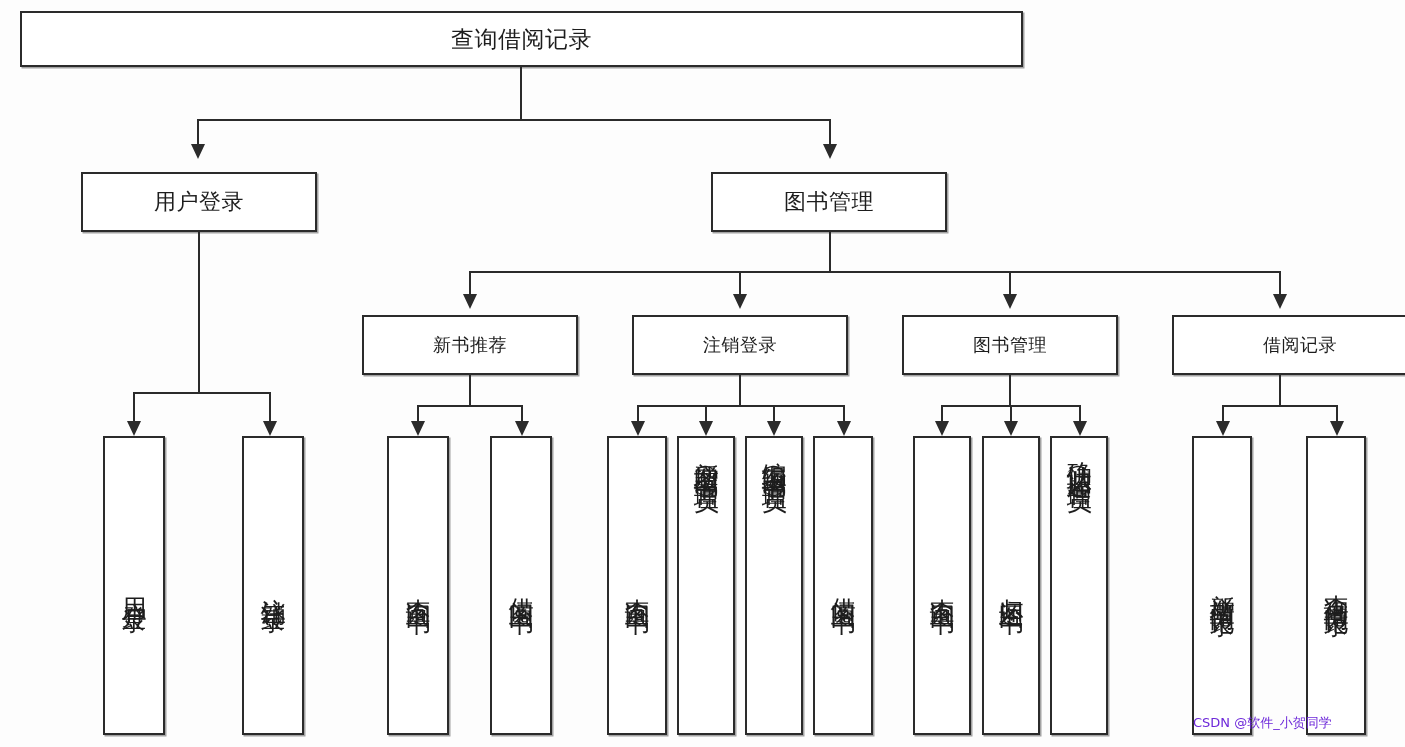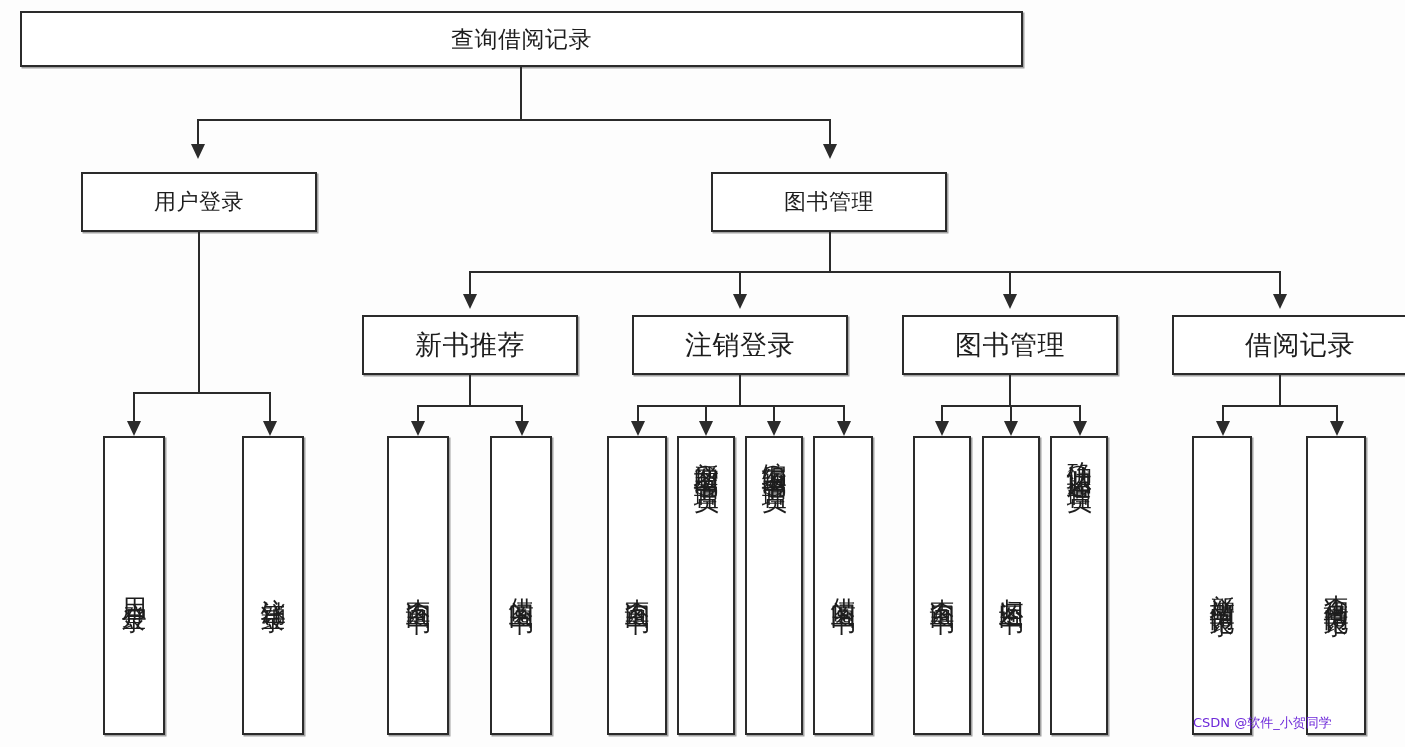--- a/index.html
+++ b/index.html
@@ -31,21 +31,21 @@
   }
   .node-label {
     color: #1d1d1d;
     letter-spacing: 0.5px;
     white-space: nowrap;
   }
 
   
   .lvl0 .node-label { font-size: 23px; }
   .lvl1 .node-label { font-size: 22px; }
-  .lvl2 .node-label { font-size: 27px; font-family: Liberation Serif, serif; }
+  .lvl2 .node-label { font-size: 18px; font-family: Liberation Serif, serif; }
 
   
   .node.vertical {
     align-items: flex-start;
     justify-content: center;
     padding-top: 4px;
   }
   .node.vertical.centered {
     align-items: center;
     padding-top: 0;

